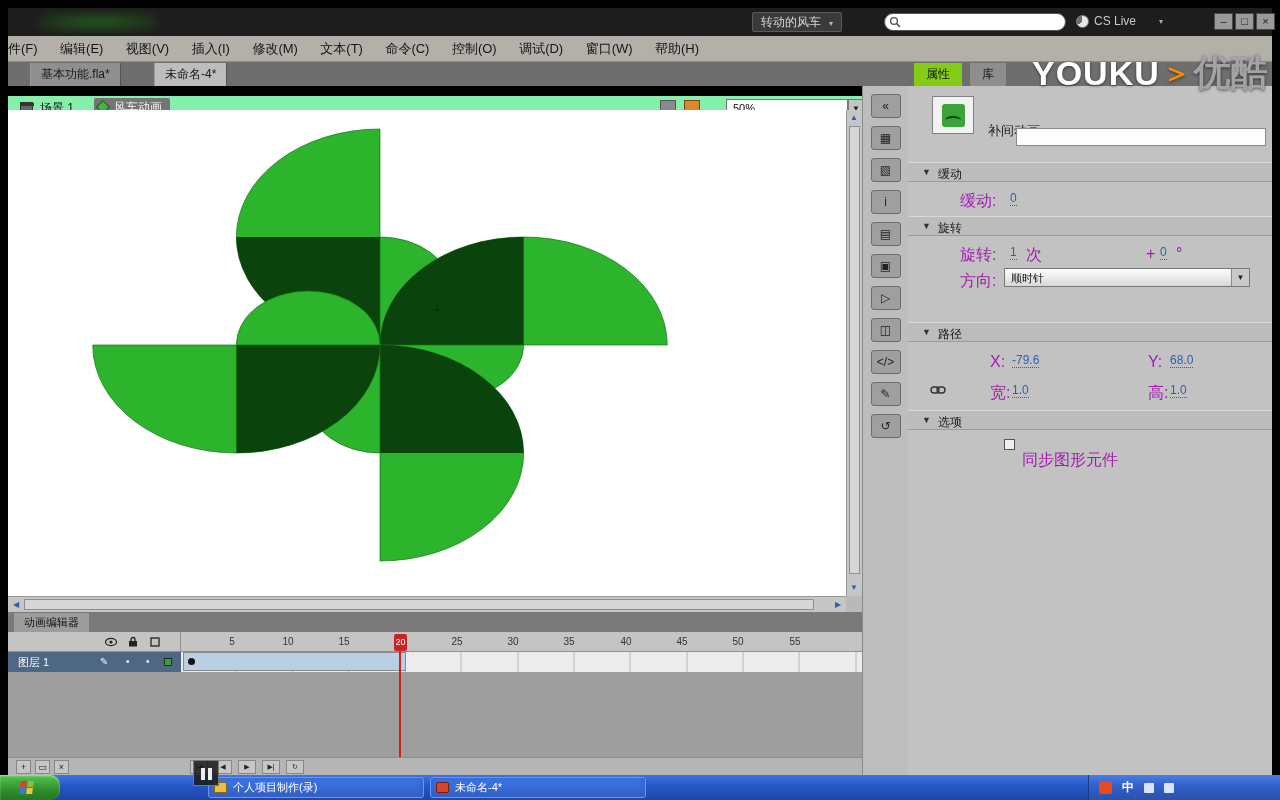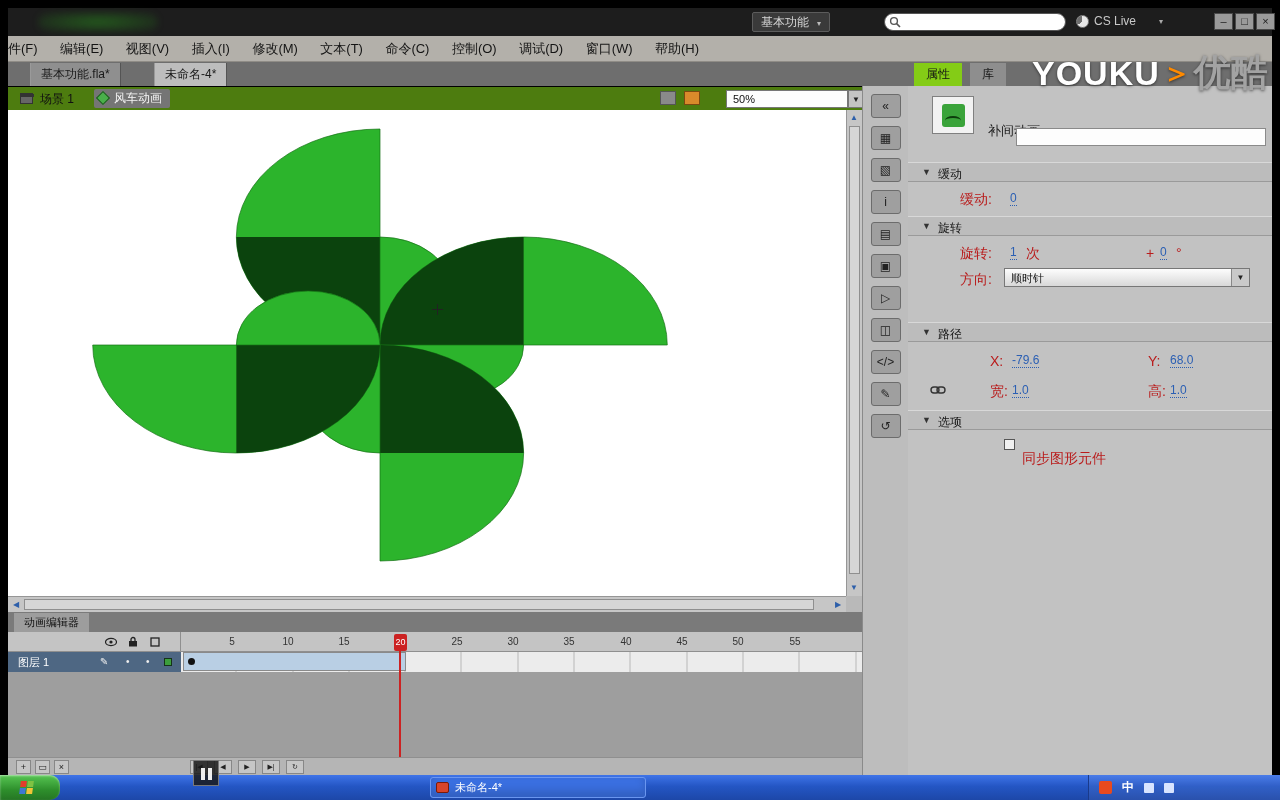--- a/index.html
+++ b/index.html
@@ -30,21 +30,21 @@
   #menubar span:first-child { margin-left:-22px; }
 
   
   #tabbar { left:8px; top:62px; width:900px; height:24px; background:#6e6e6e; }
   .doctab { top:1px; height:23px; font-size:12px; color:#1a1a1a; padding:0 10px; line-height:23px;
     border-right:1px solid #545454; border-left:1px solid #9a9a9a; }
   #doctab-1 { left:22px; background:#8f8f8f; }
   #doctab-2 { left:146px; background:#bdbdbd; }
 
   
-  #editbar { left:8px; top:87px; width:854px; height:24px; background:#4d7c0f; border-bottom:1px solid #8c8c8c; }
+  #editbar { left:8px; top:96px; width:854px; height:24px; background:#86efac; border-bottom:1px solid #8c8c8c; }
   #scene-icon { left:12px; top:6px; width:13px; height:11px; background:#666; border:1px solid #333; }
   #scene-icon::before { content:""; position:absolute; left:0; top:0; width:13px; height:3px; background:#333; }
   #scene-label { left:32px; top:4px; font-size:12px; color:#111; }
   #symbol-badge { left:86px; top:2px; height:19px; background:#757575; color:#f4f4f4; font-size:12px;
     line-height:19px; padding:0 8px 0 20px; border-radius:2px; }
   #symbol-badge .sico { position:absolute; left:4px; top:4px; width:10px; height:10px; background:#49b04a;
     border:1px solid #1e521e; transform:rotate(45deg); }
   #edit-scene-btn { left:652px; top:4px; width:16px; height:14px; background:#8a8a8a; border:1px solid #555; }
   #edit-symbol-btn { left:676px; top:4px; width:16px; height:14px; background:#d98a2b; border:1px solid #7a4a10; }
   #zoom-box { left:718px; top:3px; width:122px; height:18px; background:#fdfdfd; border:1px solid #777;
@@ -83,21 +83,21 @@
     border:1px solid #14501 4; border-radius:3px; }
   #tween-iconbox .tg::before { content:""; position:absolute; left:3px; top:12px; width:16px; height:7px;
     border-top:2px solid #0c3d0c; border-radius:50%; }
   #tween-label { left:80px; top:44px; font-size:13px; color:#1a1a1a;margin-top:16px; }
   #instance-input { left:108px; top:66px; width:250px; height:18px; background:#fdfdfd;
     border:1px solid #8a8a8a; font-size:11px; padding:0 4px; }
   .sect { left:0; width:364px; height:20px; background:#bcbcbc; border-top:1px solid #d8d8d8;
     border-bottom:1px solid #9a9a9a; }
   .sect .tri { position:absolute; left:14px; top:4px; font-size:9px; color:#333; }
   .sect .slabel { position:absolute; left:30px; top:3px; font-size:12px; color:#161616; }
-  .plabel { font-size:14px; color:#b91c1c; position:absolute; }
+  .plabel { font-size:16px; color:#a21caf; position:absolute; }
   .hotval { font-size:12px; color:#2b5fb3; border-bottom:1px dotted #2b5fb3; position:absolute; }
   .checkbox { position:absolute; width:11px; height:11px; background:#f0f0f0; border:1px solid #555; }
   #direction-select { left:96px; top:0; width:246px; height:19px; border:1px solid #777;
     background:linear-gradient(#fdfdfd,#d8d8d8); font-size:11px; color:#111; line-height:18px; padding-left:6px; }
   #direction-select .dcar { position:absolute; right:0; top:0; width:18px; height:17px; background:#c9c9c9;
     border-left:1px solid #888; font-size:8px; text-align:center; line-height:17px; color:#222; }
 
   
   #timeline { left:8px; top:612px; width:854px; height:163px; background:#ababab; }
   #tl-tabrow { left:0; top:0; width:854px; height:20px; background:#7a7a7a; }
@@ -159,21 +159,21 @@
   #watermark .brand { color:#fff; font-weight:bold; font-size:34px; letter-spacing:1px; }
   #watermark .chev { color:#ff8a00; font-weight:bold; font-size:30px; margin:0 2px; }
   #watermark .suffix { color:#a3a3a3; font-weight:bold; font-size:37px; }
 </style>
 </head>
 <body>
 
 <div class="abs" id="titlebar">
   <div class="abs" id="green-blur"></div>
   <div class="abs" id="workspace-btn">
-    <span>基本功能</span><span class="car">▾</span>
+    <span>转动的风车</span><span class="car">▾</span>
   </div>
   <div class="abs" id="search-box">
     <svg width="12" height="12" viewBox="0 0 12 12">
       <circle cx="5" cy="5" r="3.4" fill="none" stroke="#555" stroke-width="1.4"></circle>
       <line x1="7.6" y1="7.6" x2="11" y2="11" stroke="#555" stroke-width="1.6"></line>
     </svg>
     <input value="" style="">
   </div>
   <div class="abs" id="cslive">
     <span class="orb"></span>
@@ -412,20 +412,24 @@
 
 <div class="abs" id="taskbar">
   <div class="abs" id="start-btn">
     <span id="start-flag">
       <i class="f1"></i>
         <i class="f2"></i>
         <i class="f3"></i>
         <i class="f4"></i>
     </span>
   </div>
+  <div class="abs taskbtn" id="task-1" style="left:208px;">
+    <span class="tico"></span>
+    <span>个人项目制作(录)</span>
+  </div>
   <div class="abs taskbtn" id="task-2" style="left:430px;">
     <span class="tico"></span>
     <span>未命名-4*</span>
   </div>
   <div class="abs" id="tray">
     <span class="tico1"></span>
     <span class="ime">中</span>
     <span class="tico2"></span>
     <span class="tico3"></span>
   </div>

